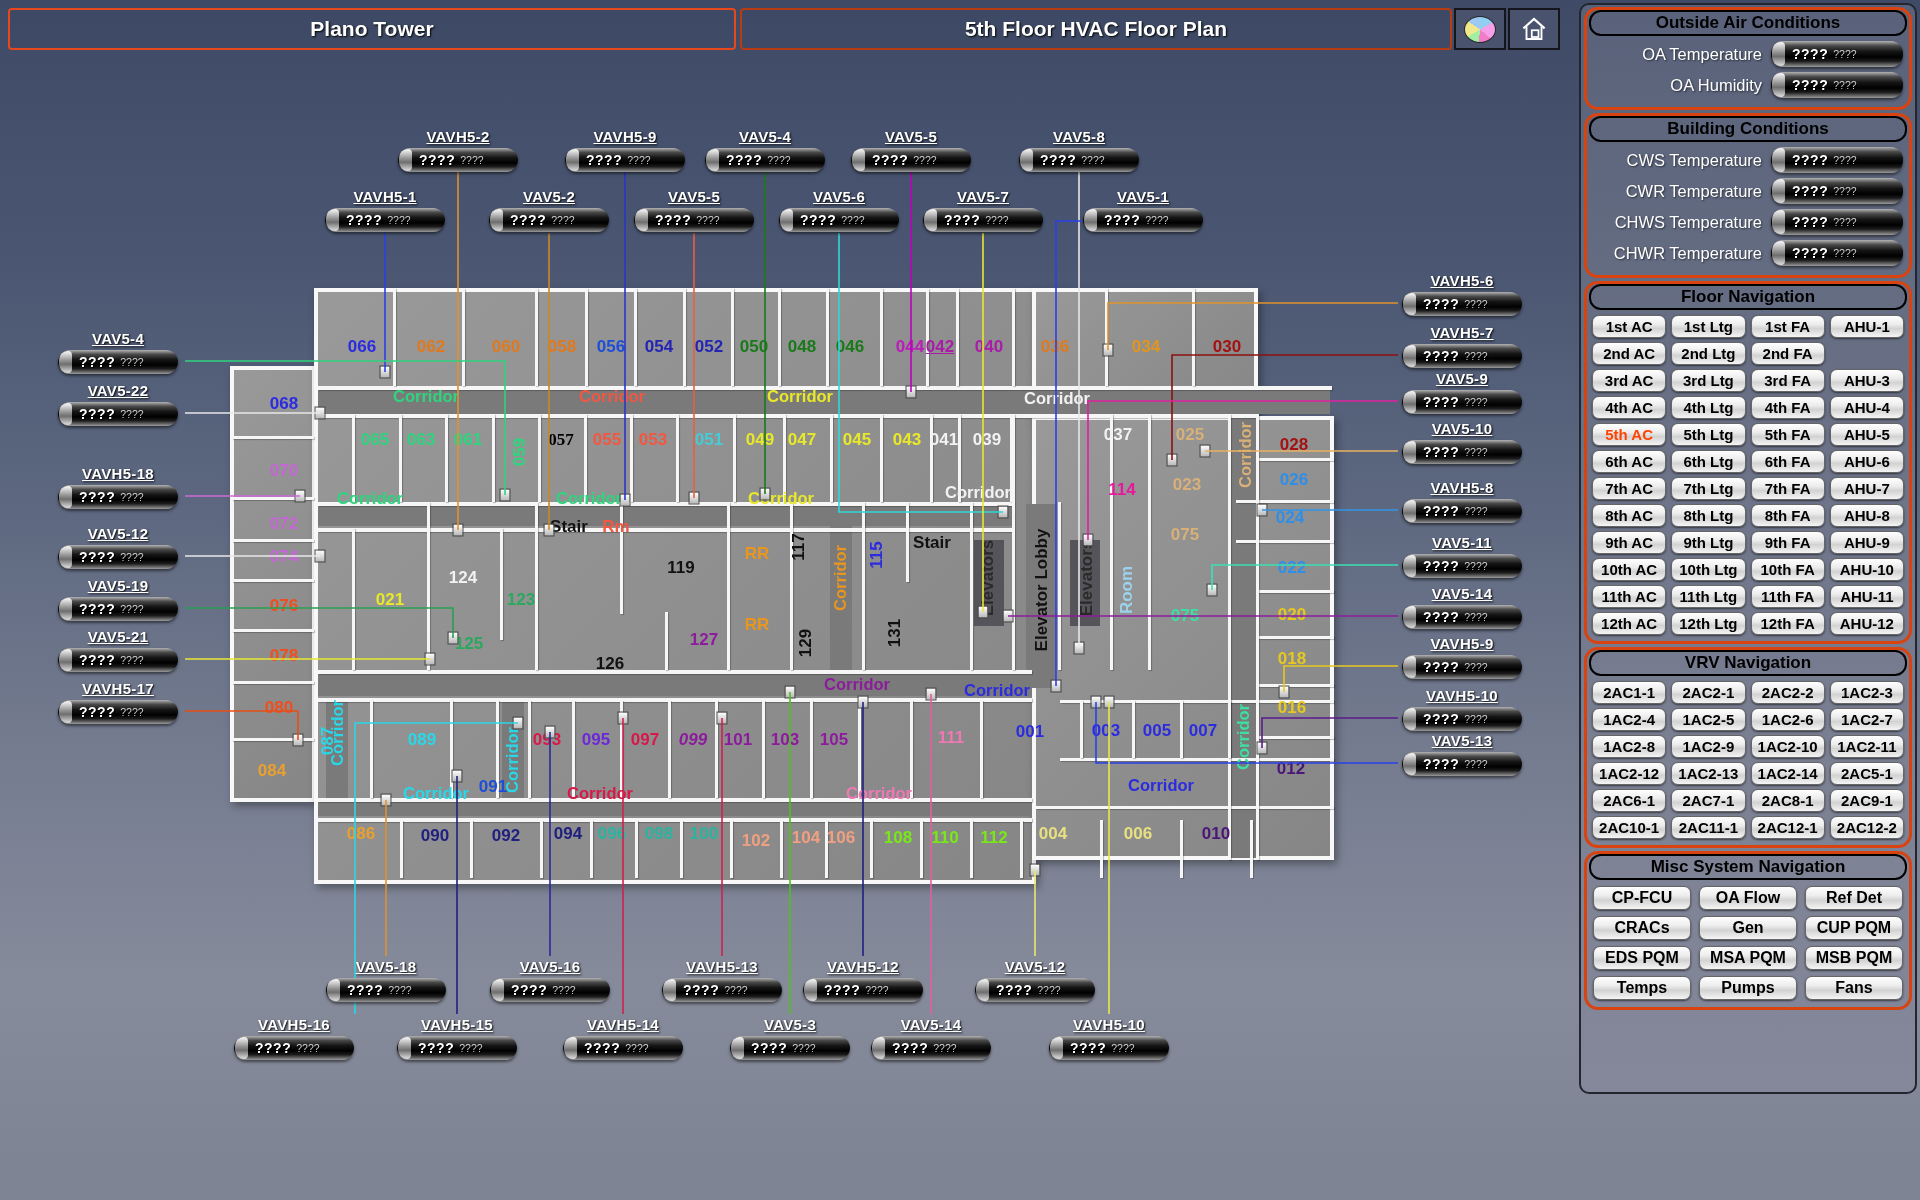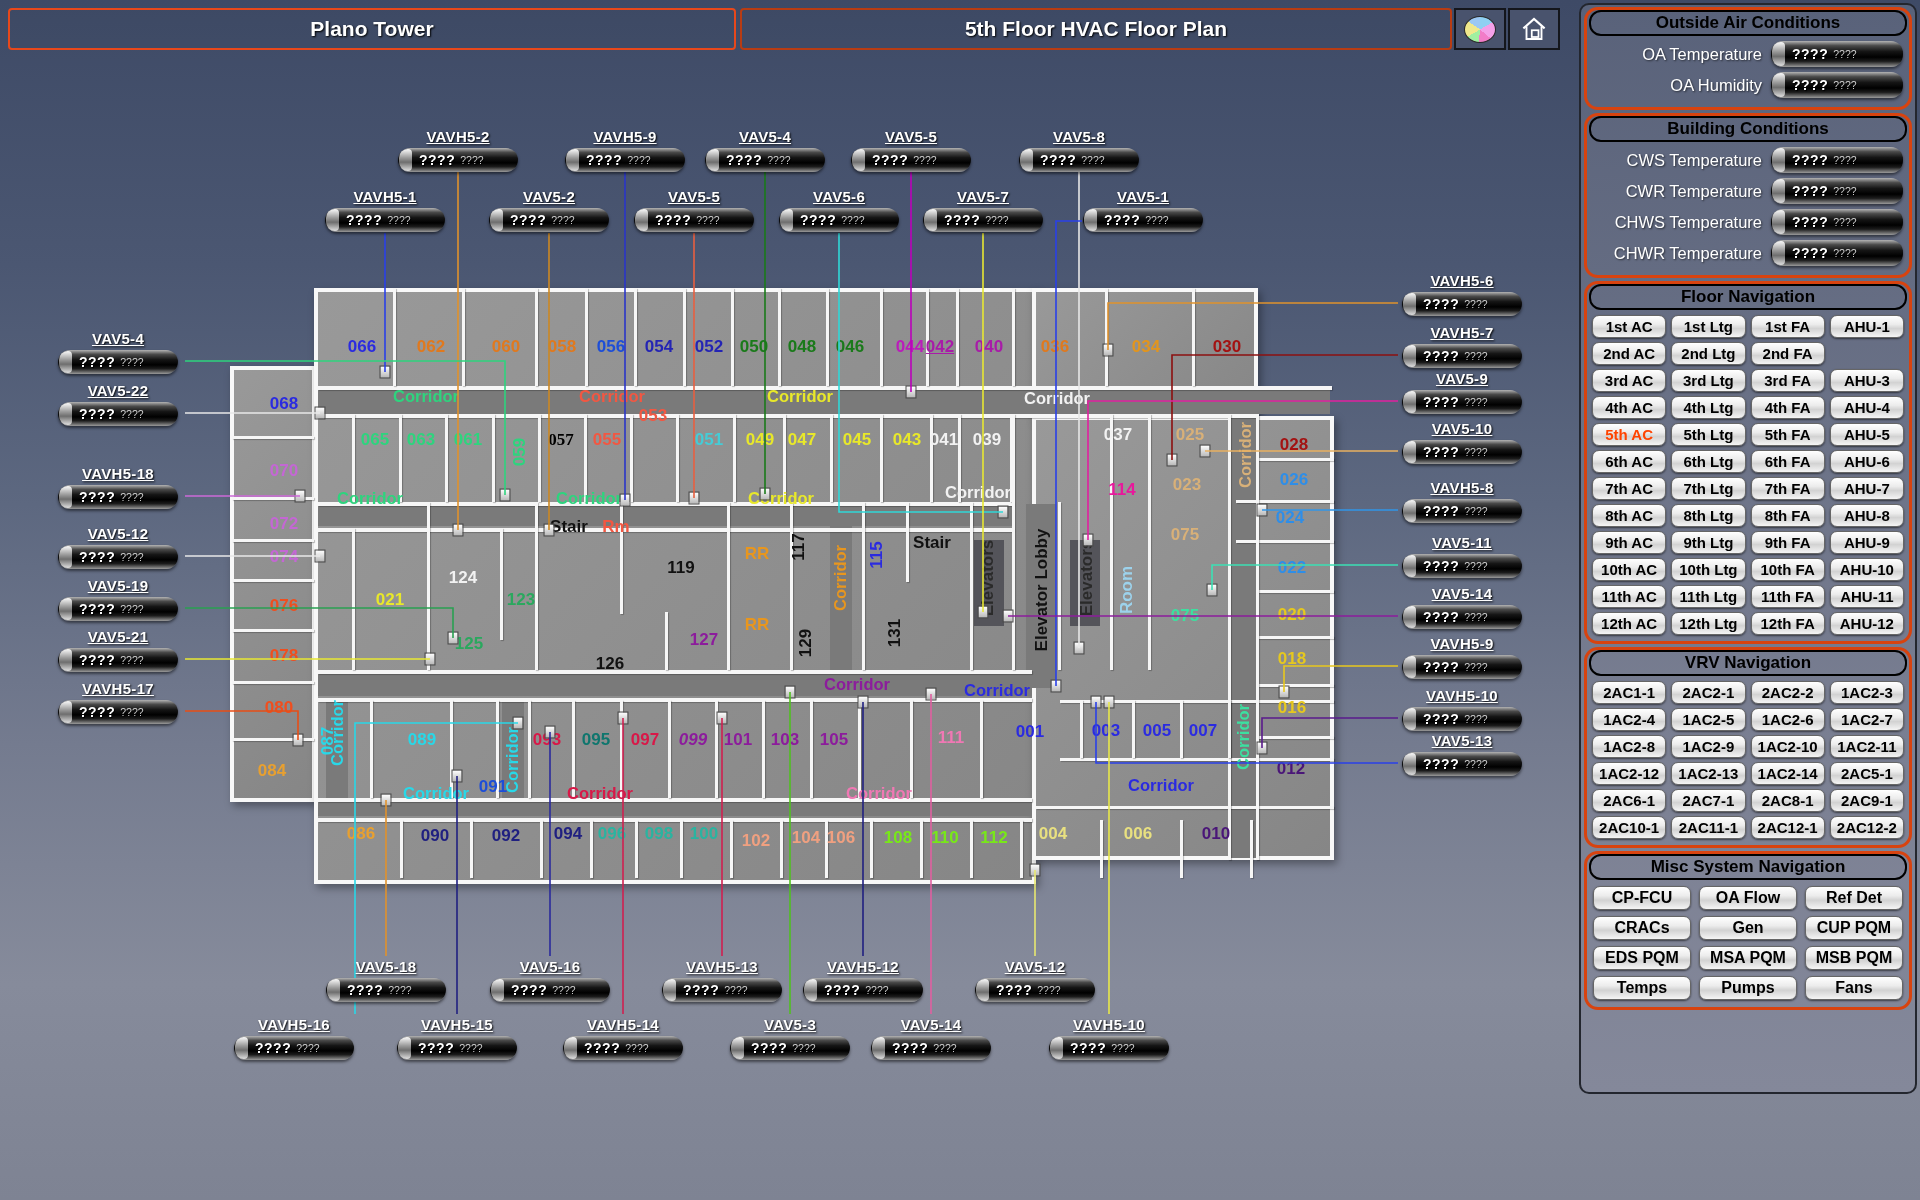--- a/index.html
+++ b/index.html
@@ -200,21 +200,21 @@
     <div class="room-label" style="left: 989px; top: 347px; color: rgb(168, 28, 168);">040</div>
     <div class="room-label" style="left: 1055px; top: 347px; color: rgb(224, 121, 30);">036</div>
     <div class="room-label" style="left: 1146px; top: 347px; color: rgb(226, 149, 30);">034</div>
     <div class="room-label" style="left: 1227px; top: 347px; color: rgb(163, 18, 18);">030</div>
     <div class="room-label" style="left: 375px; top: 440px; color: rgb(46, 212, 126);">065</div>
     <div class="room-label" style="left: 421px; top: 440px; color: rgb(46, 212, 126);">063</div>
     <div class="room-label" style="left: 468px; top: 440px; color: rgb(46, 212, 126);">061</div>
     <div class="room-label vert" style="left: 520px; top: 452px; color: rgb(46, 212, 126);">059</div>
     <div class="room-label" style="left: 561px; top: 440px; color: #000000; font-family: Liberation Serif, serif;">057</div>
     <div class="room-label" style="left: 607px; top: 440px; color: rgb(242, 87, 66);">055</div>
-    <div class="room-label" style="left: 653px; top: 416px; color: rgb(242, 87, 66);">053</div>
+    <div class="room-label" style="left: 653px; top: 440px; color: rgb(242, 87, 66);">053</div>
     <div class="room-label" style="left: 709px; top: 440px; color: rgb(69, 204, 214);">051</div>
     <div class="room-label" style="left: 760px; top: 440px; color: rgb(232, 232, 42);">049</div>
     <div class="room-label" style="left: 802px; top: 440px; color: rgb(232, 232, 42);">047</div>
     <div class="room-label" style="left: 857px; top: 440px; color: rgb(232, 232, 42);">045</div>
     <div class="room-label" style="left: 907px; top: 440px; color: rgb(232, 232, 42);">043</div>
     <div class="room-label" style="left: 944px; top: 440px; color: rgb(242, 242, 242);">041</div>
     <div class="room-label" style="left: 987px; top: 440px; color: rgb(242, 242, 242);">039</div>
     <div class="room-label" style="left: 1118px; top: 435px; color: rgb(242, 242, 242);">037</div>
     <div class="room-label" style="left: 1190px; top: 435px; color: rgb(216, 176, 120);">025</div>
     <div class="room-label" style="left: 1187px; top: 485px; color: rgb(216, 176, 120);">023</div>
@@ -254,21 +254,21 @@
     <div class="room-label vert" style="left: 988px; top: 578px; color: rgb(42, 42, 42);">Elevators</div>
     <div class="room-label vert" style="left: 1042px; top: 590px; color: rgb(17, 17, 17);">Elevator Lobby</div>
     <div class="room-label vert" style="left: 1087px; top: 578px; color: rgb(42, 42, 42);">Elevators</div>
     <div class="room-label vert" style="left: 1127px; top: 590px; color: rgb(156, 210, 236);">Room</div>
     <div class="room-label" style="left: 1185px; top: 535px; color: rgb(216, 176, 120);">075</div>
     <div class="room-label" style="left: 1185px; top: 616px; color: rgb(60, 224, 160);">075</div>
     <div class="room-label vert" style="left: 328px; top: 741px; color: rgb(40, 216, 232);">087</div>
     <div class="room-label" style="left: 422px; top: 740px; color: rgb(40, 216, 232);">089</div>
     <div class="room-label" style="left: 493px; top: 740px; color: #1d4ed8; margin-top: 47px;">091</div>
     <div class="room-label" style="left: 547px; top: 740px; color: rgb(216, 24, 72);">093</div>
-    <div class="room-label" style="left: 596px; top: 740px; color: #0f766e; text-align: center;">095</div>
+    <div class="room-label" style="left: 596px; top: 740px; color: #6d28d9; text-align: center;">095</div>
     <div class="room-label" style="left: 645px; top: 740px; color: rgb(216, 24, 72);">097</div>
     <div class="room-label" style="left: 693px; top: 740px; color: rgb(140, 28, 156); font-style: italic;">099</div>
     <div class="room-label" style="left: 738px; top: 740px; color: rgb(140, 28, 156);">101</div>
     <div class="room-label" style="left: 785px; top: 740px; color: rgb(140, 28, 156);">103</div>
     <div class="room-label" style="left: 834px; top: 740px; color: rgb(140, 28, 156);">105</div>
     <div class="room-label" style="left: 951px; top: 738px; color: rgb(240, 120, 180);">111</div>
     <div class="room-label" style="left: 1030px; top: 732px; color: rgb(43, 43, 224);">001</div>
     <div class="room-label" style="left: 1106px; top: 731px; color: rgb(43, 43, 224);">003</div>
     <div class="room-label" style="left: 1157px; top: 731px; color: rgb(43, 43, 224);">005</div>
     <div class="room-label" style="left: 1203px; top: 731px; color: rgb(43, 43, 224);">007</div>

